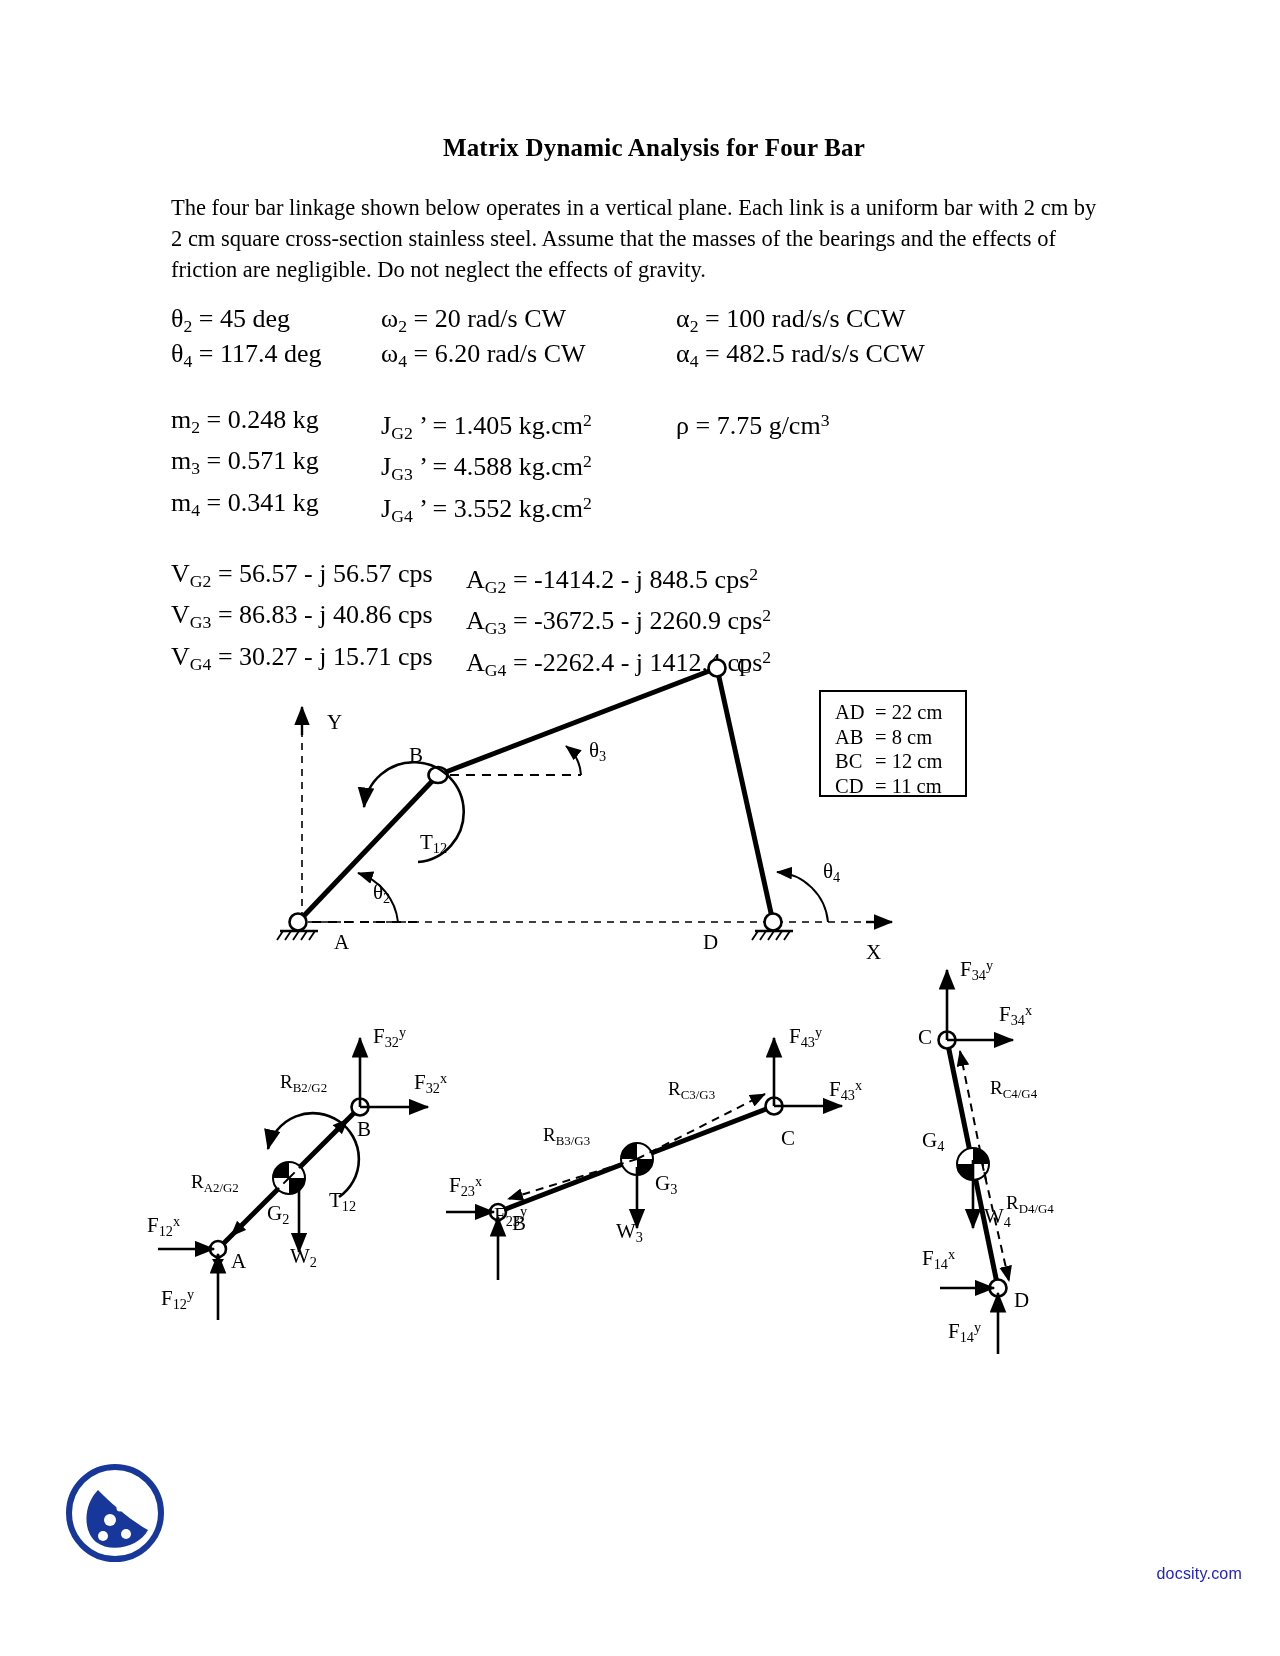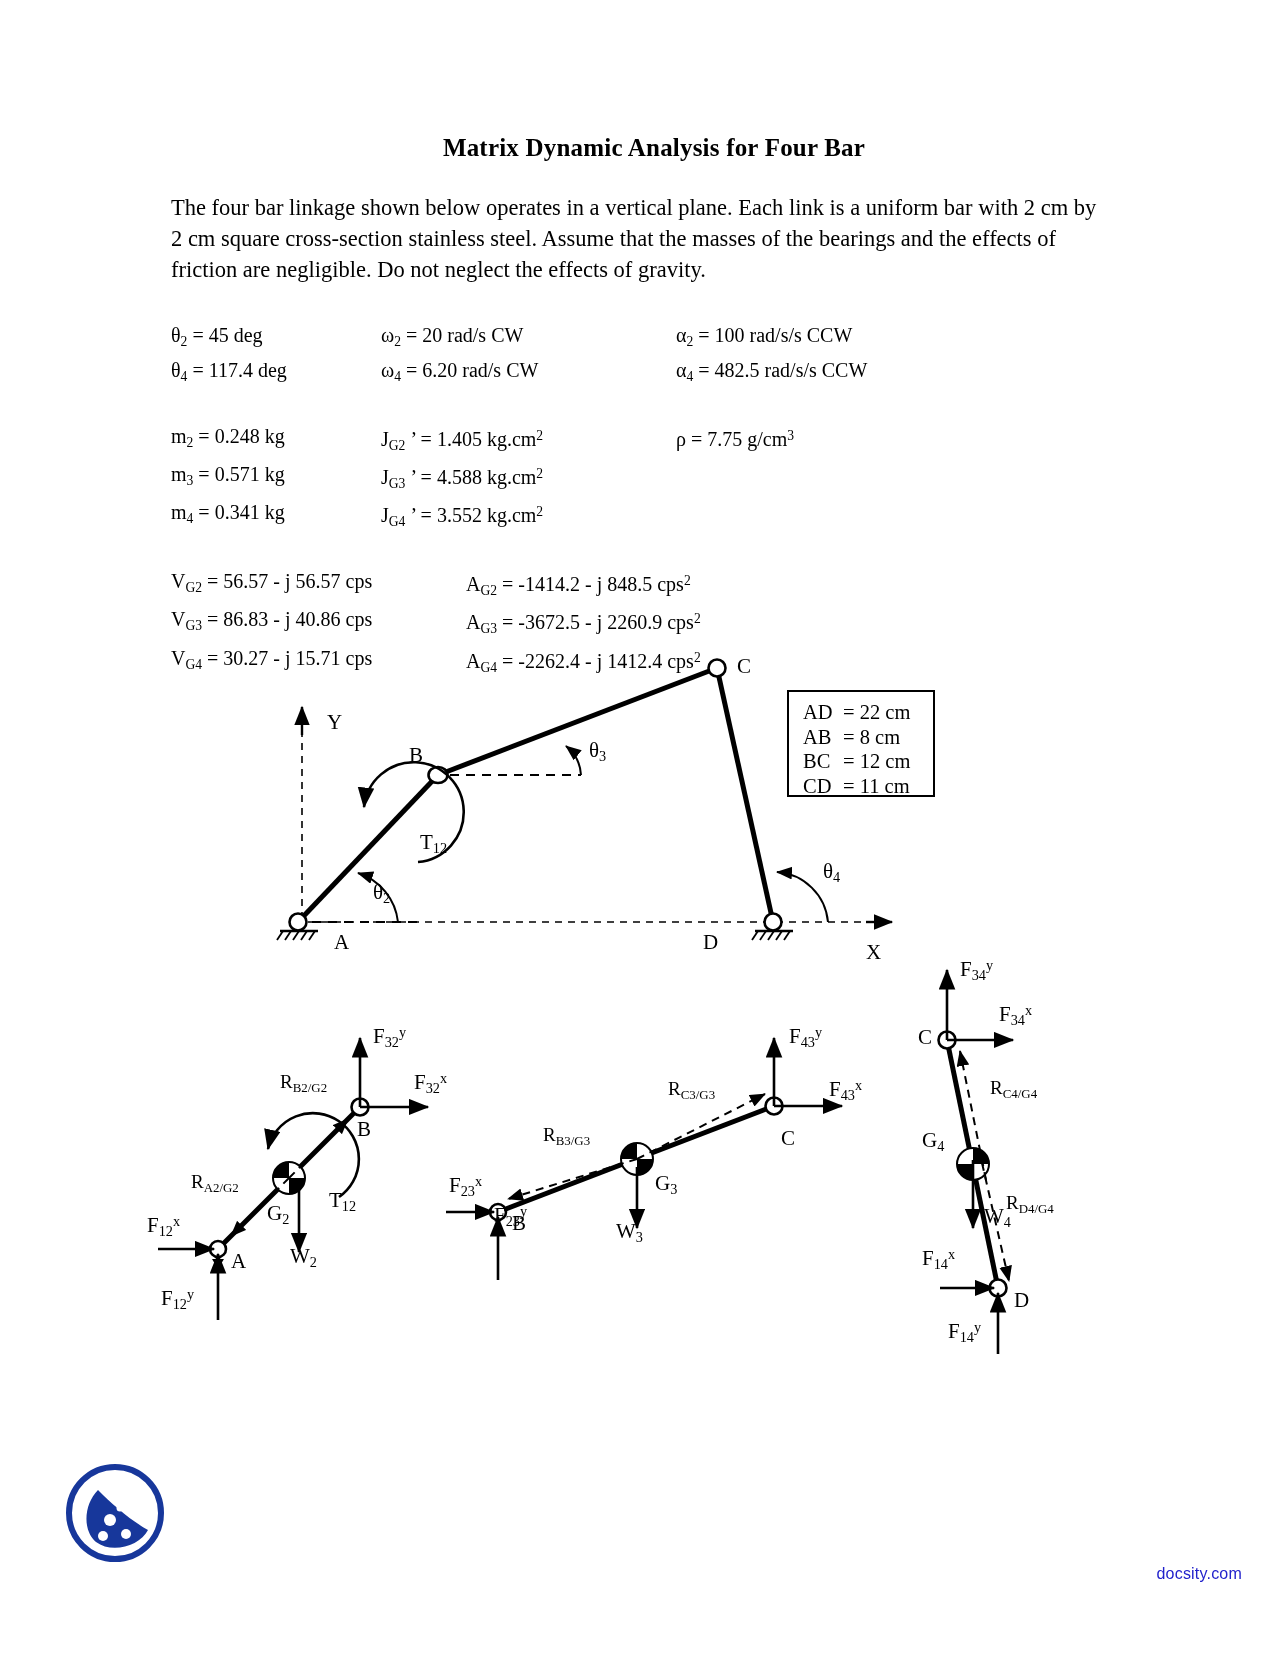--- a/index.html
+++ b/index.html
@@ -16,36 +16,36 @@
     font-size:25px;font-weight:bold;letter-spacing:.2px;
   }
 
   
   .intro{
     position:absolute;left:143px;top:192px;width:930px;
     font-size:22.5px;line-height:31px;text-align:left;
   }
 
   
-  .params{position:absolute;left:143px;top:321px;font-size:20px;line-height:28.5px;}
+  .params{position:absolute;left:143px;top:305px;font-size:26px;line-height:28.5px;}
   .prow{display:flex;}
   .pcol1{width:210px;}
   .pcol2{width:295px;}
   .pcol3{width:300px;}
   .gap2{height:30px;}
   sub{font-size:.68em;vertical-align:-.28em;}
   sup{font-size:.68em;vertical-align:.45em;}
   .nb{white-space:nowrap;}
 
   
   .fig{position:absolute;left:0;top:0;width:1280px;height:1656px;pointer-events:none;}
 
   
   .dimbox{
-    position:absolute;left:759px;top:690px;width:148px;height:107px;
+    position:absolute;left:791px;top:690px;width:148px;height:107px;
     border:2px solid #000;box-sizing:border-box;
     font-size:20.5px;line-height:24.5px;padding:8px 0 0 14px;
   }
   .dimrow{display:flex;}
   .dimname{width:40px;}
   .dimval{white-space:nowrap;}
 
   
   .lbl{position:absolute;font-size:21px;line-height:1;white-space:nowrap;}
   .lbl.sm{font-size:19px;}

